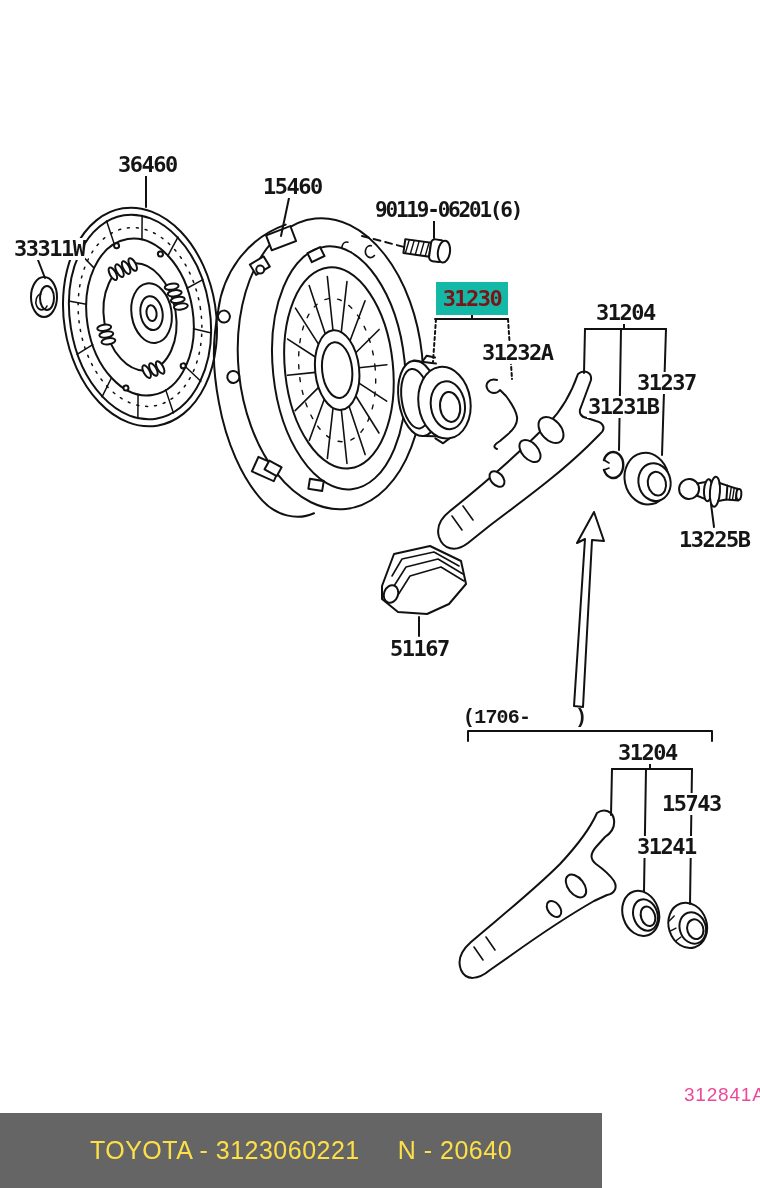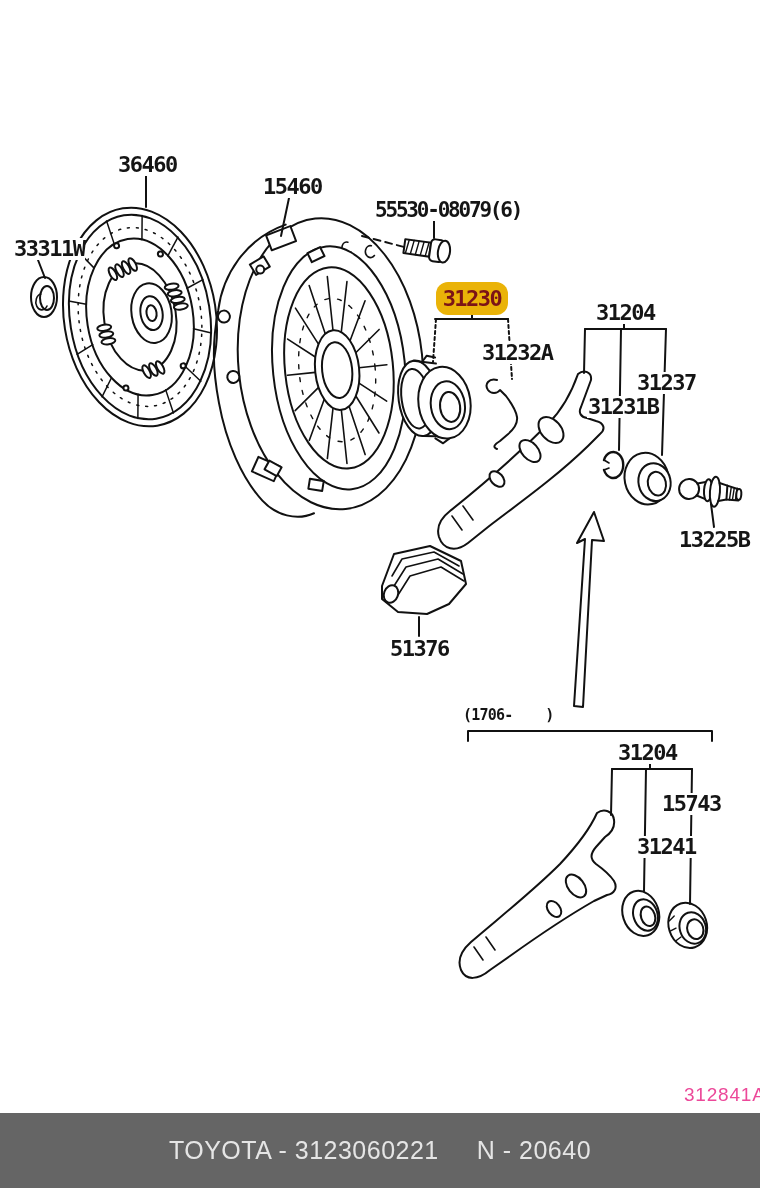--- a/index.html
+++ b/index.html
@@ -3,29 +3,29 @@
 <meta charset="utf-8">
 <style>
   html,body{margin:0;padding:0;background:#fff;}
   #page{position:relative;width:760px;height:1188px;background:#fff;overflow:hidden;
         font-family:"Liberation Sans",sans-serif;}
   #art{position:absolute;left:0;top:0;}
   .label{position:absolute;font-family:"DejaVu Sans Mono",monospace;font-weight:bold;
          font-size:22px;letter-spacing:-1.5px;line-height:1;color:#151515;background:#fff;
          padding:0 1px;white-space:pre;}
   .label.small{font-size:21px;letter-spacing:-2.2px;}
-  .label.note{font-size:15px;letter-spacing:-0.8px;}
+  .label.note{font-size:20px;letter-spacing:-0.8px;font-family:Liberation Mono, monospace;}
   .highlight-box{position:absolute;left:436px;top:282px;width:72px;height:33px;
-         background:#eab308;display:flex;align-items:center;justify-content:center;
+         background:#14b8a6;display:flex;align-items:center;justify-content:center;
          font-family:"DejaVu Sans Mono",monospace;font-weight:bold;font-size:22px;
-         letter-spacing:-1.5px;color:#7b1417;border-radius:12px;}
+         letter-spacing:-1.5px;color:#7b1417;}
   .ref{position:absolute;left:684px;top:1084px;font-family:"Liberation Sans",sans-serif;
          font-weight:normal;font-size:19px;letter-spacing:0.8px;color:#ec4899;}
-  .footer{position:absolute;left:0;top:1113px;width:760px;height:75px;background:#656565;
-         display:flex;align-items:center;justify-content:center;gap:38px;color:#e5e5e5;
+  .footer{position:absolute;left:0;top:1113px;width:602px;height:75px;background:#656565;
+         display:flex;align-items:center;justify-content:center;gap:38px;color:#fde047;
          font-size:25px;letter-spacing:0.5px;}
 </style>
 </head>
 <body>
 
 <div id="page">
 
 <svg id="art" width="760" height="1188" viewBox="0 0 760 1188">
   <g fill="#fff" stroke="#111" stroke-width="2" stroke-linecap="round" stroke-linejoin="round">
 
@@ -239,27 +239,27 @@
       <line x1="612" y1="769" x2="611" y2="815"></line>
       <line x1="646" y1="769" x2="644" y2="891"></line>
       <line x1="692" y1="769" x2="690" y2="904"></line>
     </g>
   </g>
 </svg>
 
   <div class="label" style="left:117px;top:154px">36460</div>
   <div class="label" style="left:13px;top:238px">33311W</div>
   <div class="label" style="left:262px;top:176px">15460</div>
-  <div class="label small" style="left:374px;top:200px">55530-08079(6)</div>
+  <div class="label small" style="left:374px;top:200px">90119-06201(6)</div>
   <div class="label" style="left:481px;top:342px">31232A</div>
   <div class="label" style="left:595px;top:302px">31204</div>
   <div class="label" style="left:636px;top:372px">31237</div>
   <div class="label" style="left:587px;top:396px">31231B</div>
   <div class="label" style="left:678px;top:529px">13225B</div>
-  <div class="label" style="left:389px;top:638px">51376</div>
+  <div class="label" style="left:389px;top:638px">51167</div>
   <div class="label note" style="left:462px;top:708px">(1706-    )</div>
   <div class="label" style="left:617px;top:742px">31204</div>
   <div class="label" style="left:661px;top:793px">15743</div>
   <div class="label" style="left:636px;top:836px">31241</div>
 
   <div class="highlight-box">31230</div>
 
   <div class="ref">312841A</div>
 
   <div class="footer">

